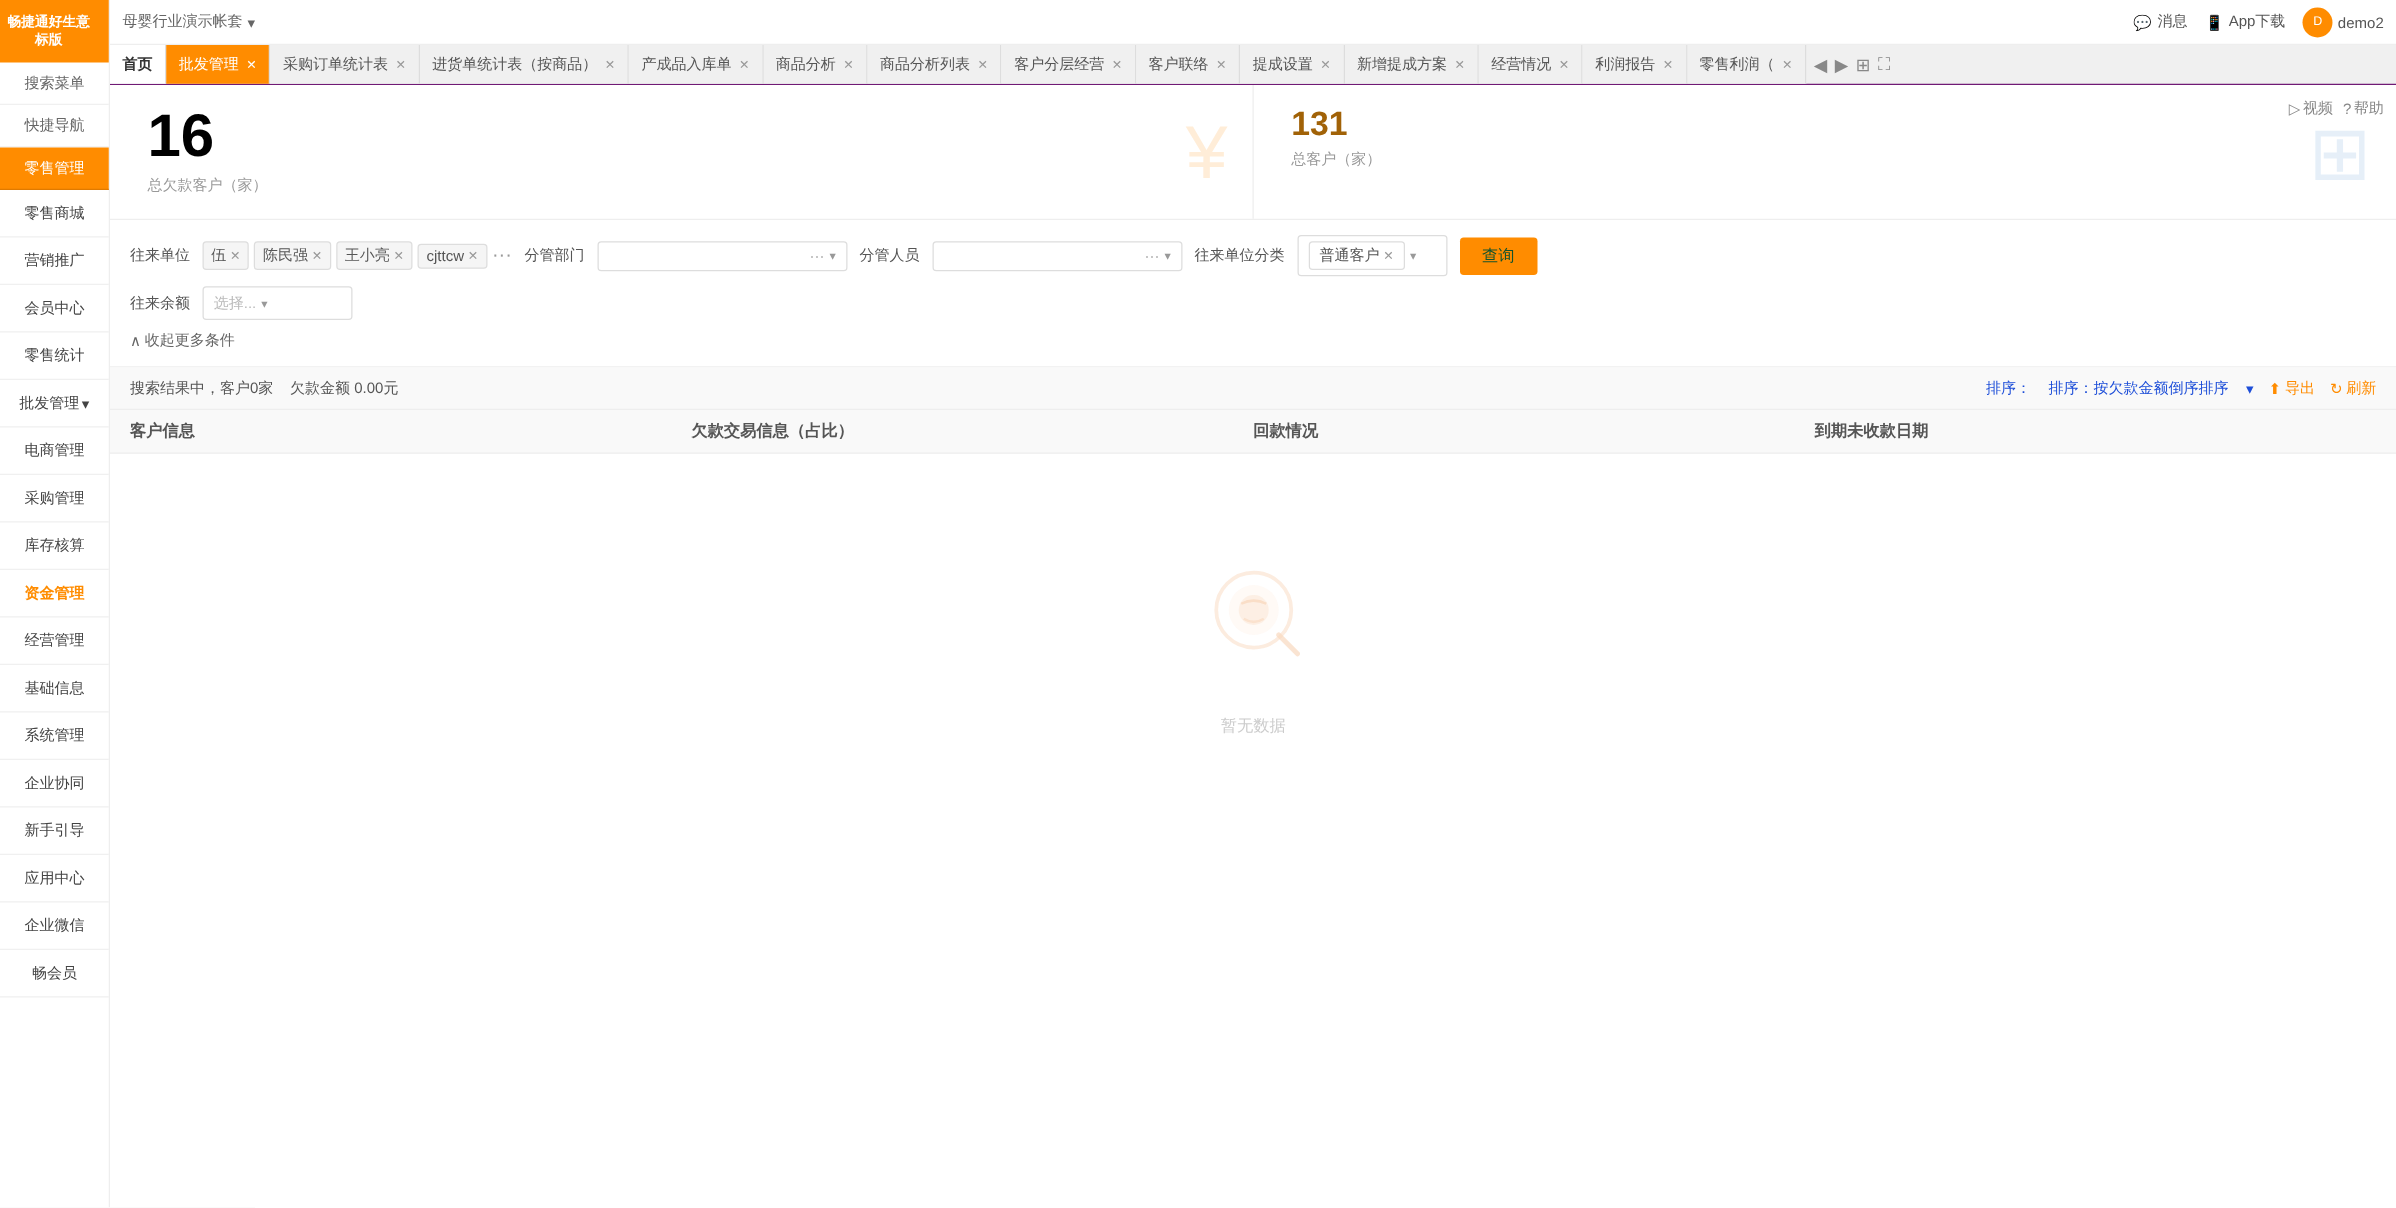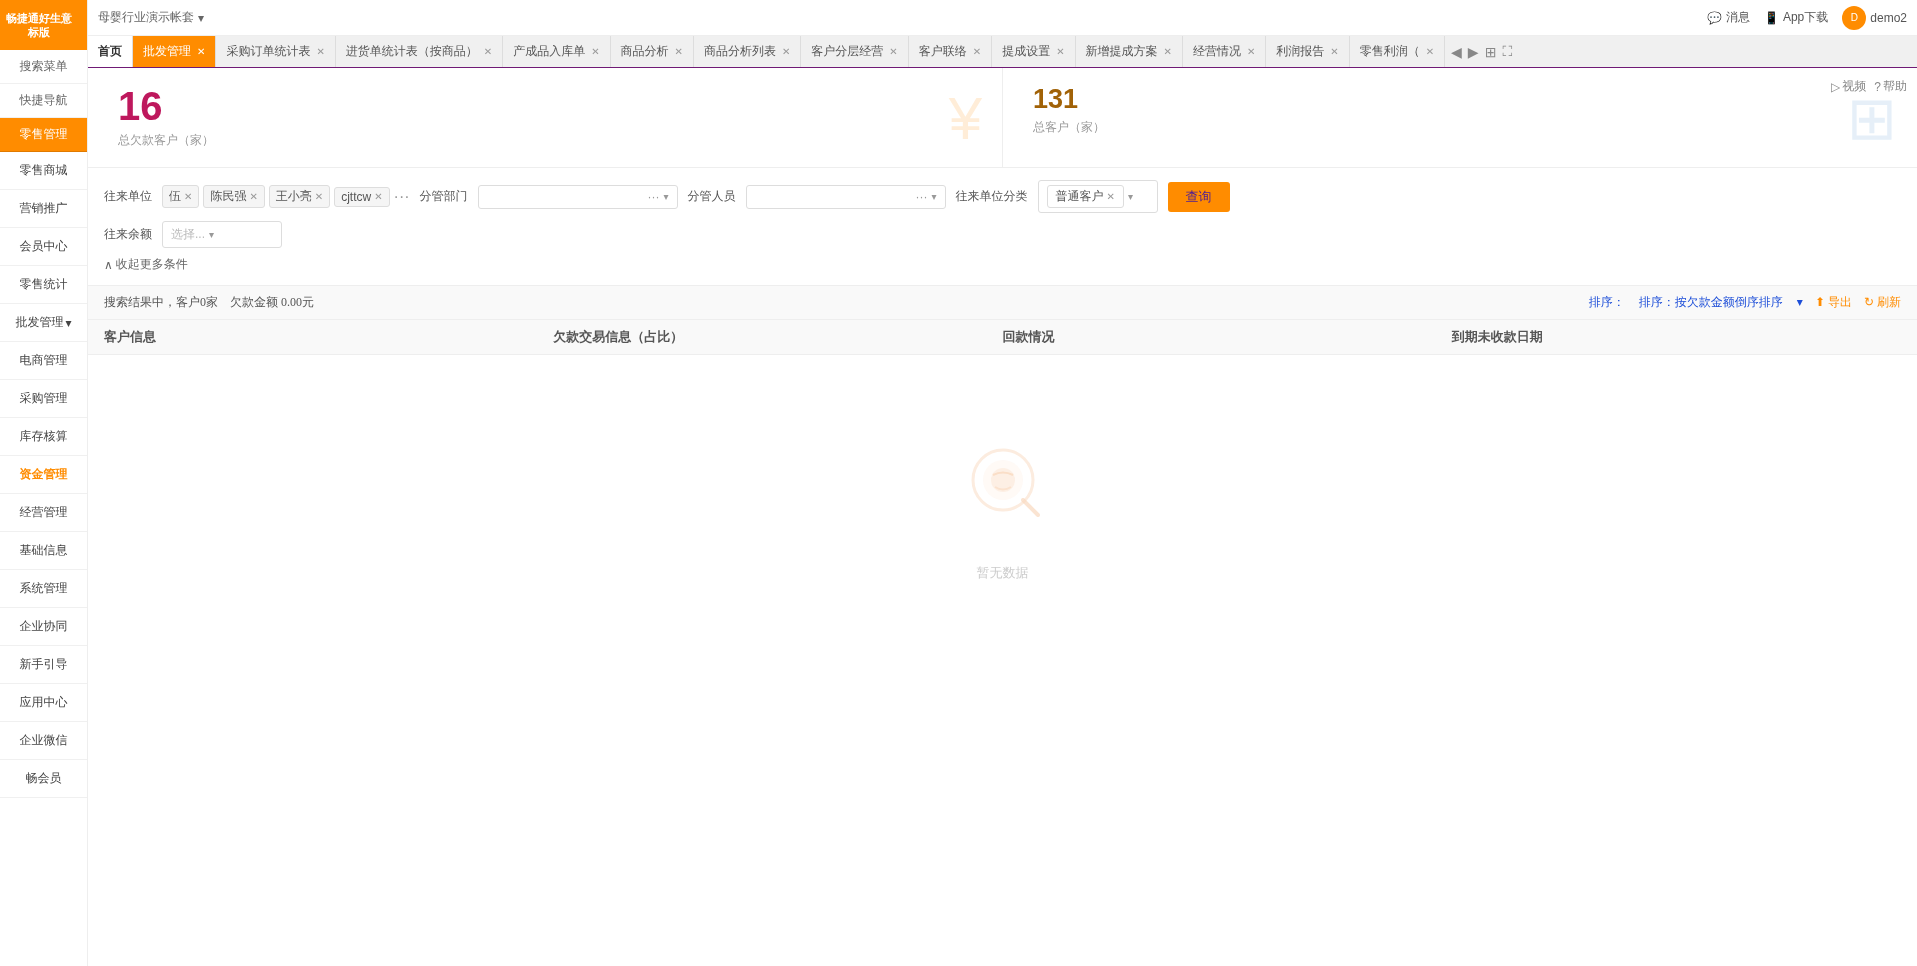--- a/index.html
+++ b/index.html
@@ -37,46 +37,46 @@
     .tabbar-arrows { display: flex; align-items: center; padding: 0 4px; gap: 2px; }
     .tabbar-arrow { cursor: pointer; color: #888; font-size: 14px; padding: 2px; }
 
     
     .content { flex: 1; overflow-y: auto; background: #fff; }
 
     
     .stats-bar { display: flex; align-items: stretch; border-bottom: 1px solid #eee; background: #fff; }
     .stat-card { flex: 1; padding: 18px 30px; display: flex; flex-direction: column; align-items: flex-start; position: relative; border-right: 1px solid #eee; }
     .stat-card:last-child { border-right: none; }
-    .stat-value-red { font-size: 40px; font-weight: bold; color: #be185d; line-height: 1; }
+    .stat-value-red { font-size: 48px; font-weight: bold; color: #000000; line-height: 1; }
     .stat-value-dark { font-size: 27px; font-weight: bold; color: #a16207; line-height: 1; }
     .stat-label { font-size: 12px; color: #999; margin-top: 6px; }
     .stat-icon { position: absolute; right: 20px; top: 50%; transform: translateY(-50%); opacity: 0.15; font-size: 60px; color: #ff8c00; }
     .stat-icon-blue { color: #5b9bd5; }
     .stat-actions { position: absolute; top: 10px; right: 10px; display: flex; gap: 8px; font-size: 12px; color: #888; }
     .stat-action { cursor: pointer; display: flex; align-items: center; gap: 2px; }
 
     
     .filter-bar { padding: 12px 16px; background: #fff; border-bottom: 1px solid #eee; }
     .filter-row { display: flex; align-items: center; gap: 10px; margin-bottom: 8px; flex-wrap: wrap; }
     .filter-label { font-size: 12px; color: #555; white-space: nowrap; }
     .filter-tags { display: flex; align-items: center; gap: 4px; flex-wrap: wrap; }
     .filter-tag { display: flex; align-items: center; gap: 3px; background: #f5f5f5; border: 1px solid #ddd; border-radius: 3px; padding: 2px 6px; font-size: 12px; color: #555; }
     .filter-tag-close { color: #999; cursor: pointer; font-size: 10px; }
     .filter-more { color: #999; cursor: pointer; font-size: 16px; }
     .filter-select { display: flex; align-items: center; gap: 4px; border: 1px solid #ddd; border-radius: 3px; padding: 4px 8px; font-size: 12px; color: #555; min-width: 120px; cursor: pointer; background: #fff; }
     .filter-select-wide { min-width: 200px; }
     .filter-chevron { color: #999; font-size: 10px; }
     .filter-dots { color: #999; font-size: 12px; cursor: pointer; }
     .filter-type-tag { display: flex; align-items: center; gap: 3px; border: 1px solid #ddd; border-radius: 3px; padding: 2px 8px; font-size: 12px; color: #555; cursor: pointer; background: #fff; }
-    .btn-query { background: #ff8c00; color: #4c1d95; border: none; border-radius: 3px; padding: 6px 18px; font-size: 13px; cursor: pointer; }
+    .btn-query { background: #ff8c00; color: #14532d; border: none; border-radius: 3px; padding: 6px 18px; font-size: 13px; cursor: pointer; }
     .btn-collapse { background: none; border: none; color: #666; font-size: 12px; cursor: pointer; display: flex; align-items: center; gap: 3px; }
 
     
-    .results-bar { padding: 8px 16px; background: #f9f9f9; border-bottom: 1px solid #eee; display: flex; align-items: center; justify-content: space-between; font-size: 12px; color: #555; font-family: Liberation Serif, serif; }
+    .results-bar { padding: 8px 16px; background: #f9f9f9; border-bottom: 1px solid #eee; display: flex; align-items: center; justify-content: space-between; font-size: 12px; color: #555; }
     .results-right { display: flex; align-items: center; gap: 12px; }
     .results-action { display: flex; align-items: center; gap: 3px; cursor: pointer; color: #ff8c00; }
     .sort-select { display: flex; align-items: center; gap: 14px; color: #1d4ed8; cursor: pointer; }
 
     
     .table-header { display: flex; padding: 8px 16px; background: #f9f9f9; border-bottom: 1px solid #eee; font-size: 13px; color: #555; font-weight: bold; }
     .table-col-1 { flex: 2; }
     .table-col-2 { flex: 2; }
     .table-col-3 { flex: 2; }
     .table-col-4 { flex: 2; }

